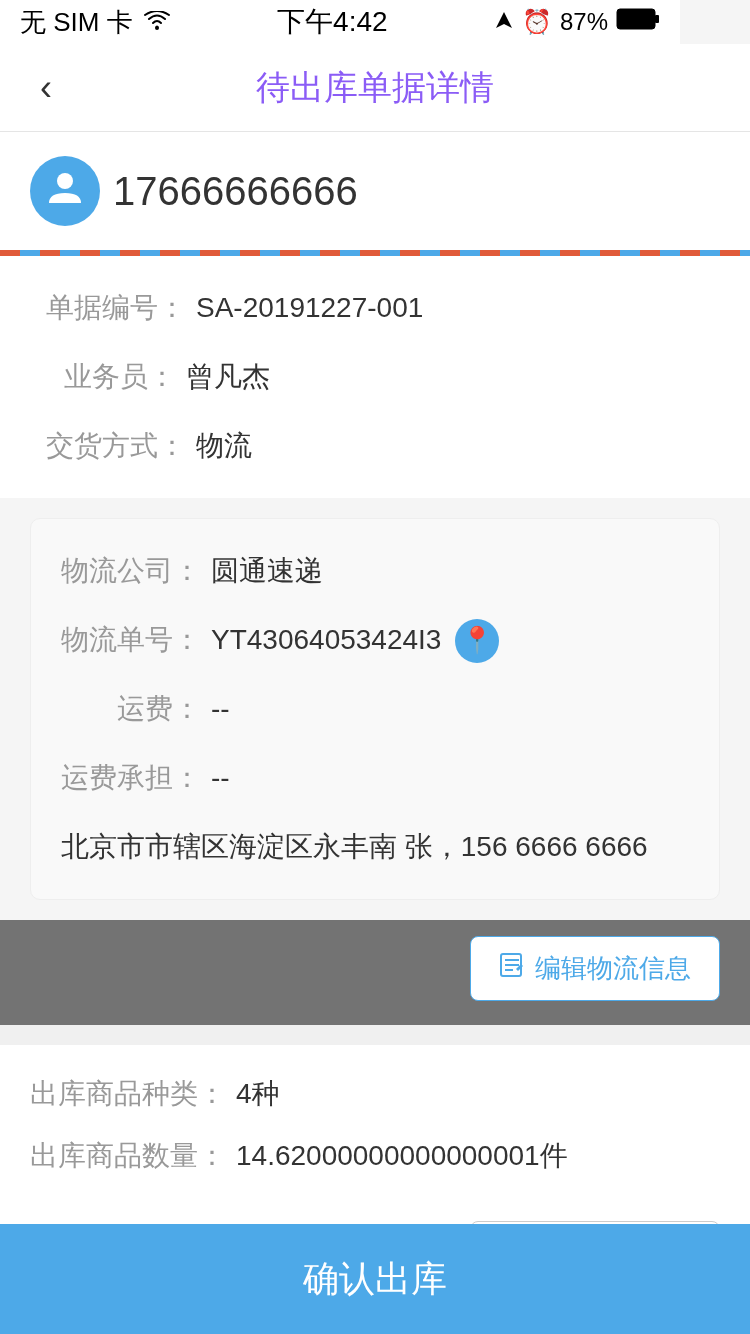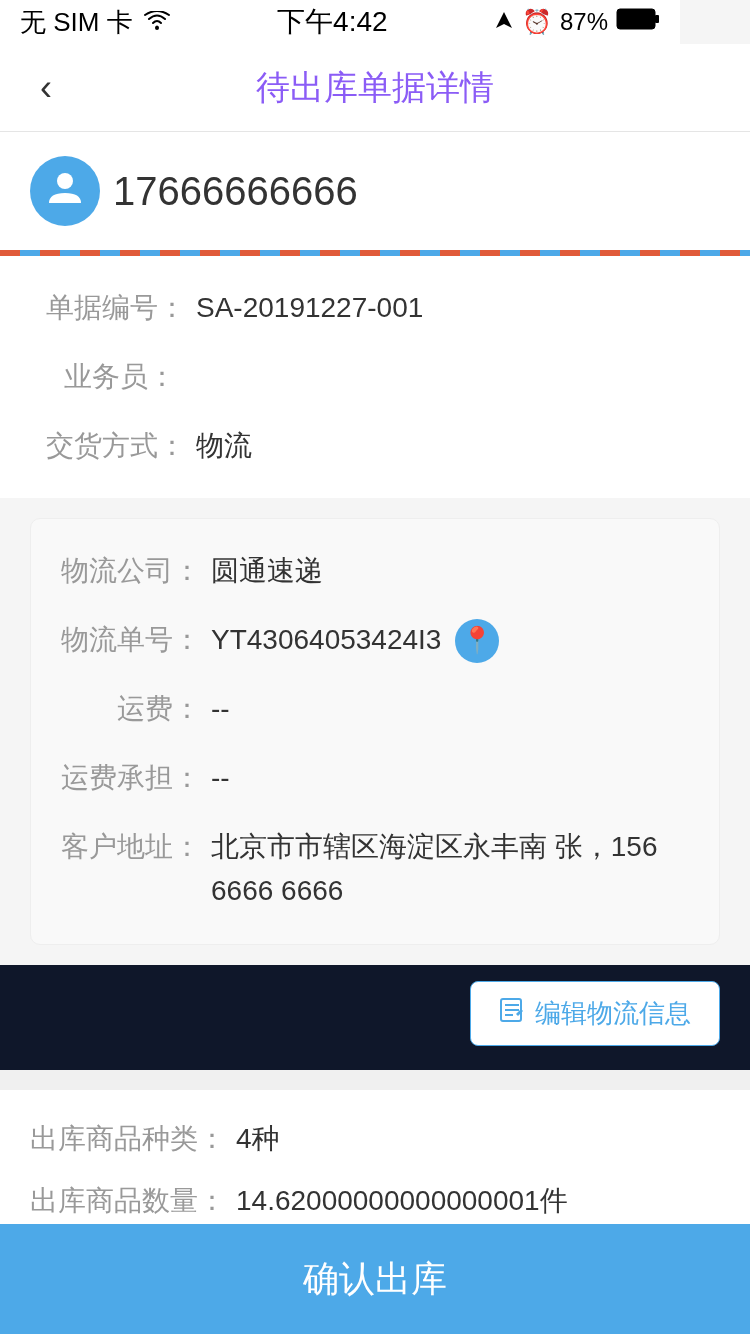--- a/index.html
+++ b/index.html
@@ -184,21 +184,21 @@
       color: #fff;
       font-size: 26px;
     }
 
     
     .edit-logistics-btn {
       display: flex;
       align-items: center;
       justify-content: flex-end;
       padding: 16px 30px 24px;
-      background: #0f172a;
+      background: #737373;
     }
     .btn-edit {
       border: 1px solid #4da9e8;
       border-radius: 8px;
       padding: 14px 28px;
       color: #4da9e8;
       font-size: 26px;
       background: #fff;
       cursor: pointer;
       display: flex;
@@ -329,20 +329,21 @@
 
 <div class="dashed-divider"></div>
 
 <div class="info-section">
   <div class="info-row">
     <span class="info-label">单据编号：</span>
     <span class="info-value">SA-20191227-001</span>
   </div>
   <div class="info-row">
     <span class="info-label">业务员：</span>
+    <span class="info-value">曾凡杰</span>
   </div>
   <div class="info-row">
     <span class="info-label">交货方式：</span>
     <span class="info-value">物流</span>
   </div>
 </div>
 
 <div class="logistics-card">
   <div class="logistics-row">
     <span class="logistics-label">物流公司：</span>
@@ -359,21 +360,20 @@
   </div>
   <div class="logistics-row">
     <span class="logistics-label">运费：</span>
     <span class="logistics-value">--</span>
   </div>
   <div class="logistics-row">
     <span class="logistics-label">运费承担：</span>
     <span class="logistics-value">--</span>
   </div>
   <div class="logistics-row">
-    <span class="logistics-label">客户地址：</span>
     <span class="logistics-value">北京市市辖区海淀区永丰南  张，156 6666 6666</span>
   </div>
 </div>
 
 <div class="edit-logistics-btn">
   <button class="btn-edit">
     <span>
       <svg width="26" height="26" viewBox="0 0 26 26" fill="none">
         <rect x="2" y="2" width="20" height="22" rx="2" stroke="#4da9e8" stroke-width="2" fill="none"></rect>
         <line x1="6" y1="8" x2="20" y2="8" stroke="#4da9e8" stroke-width="2"></line>

